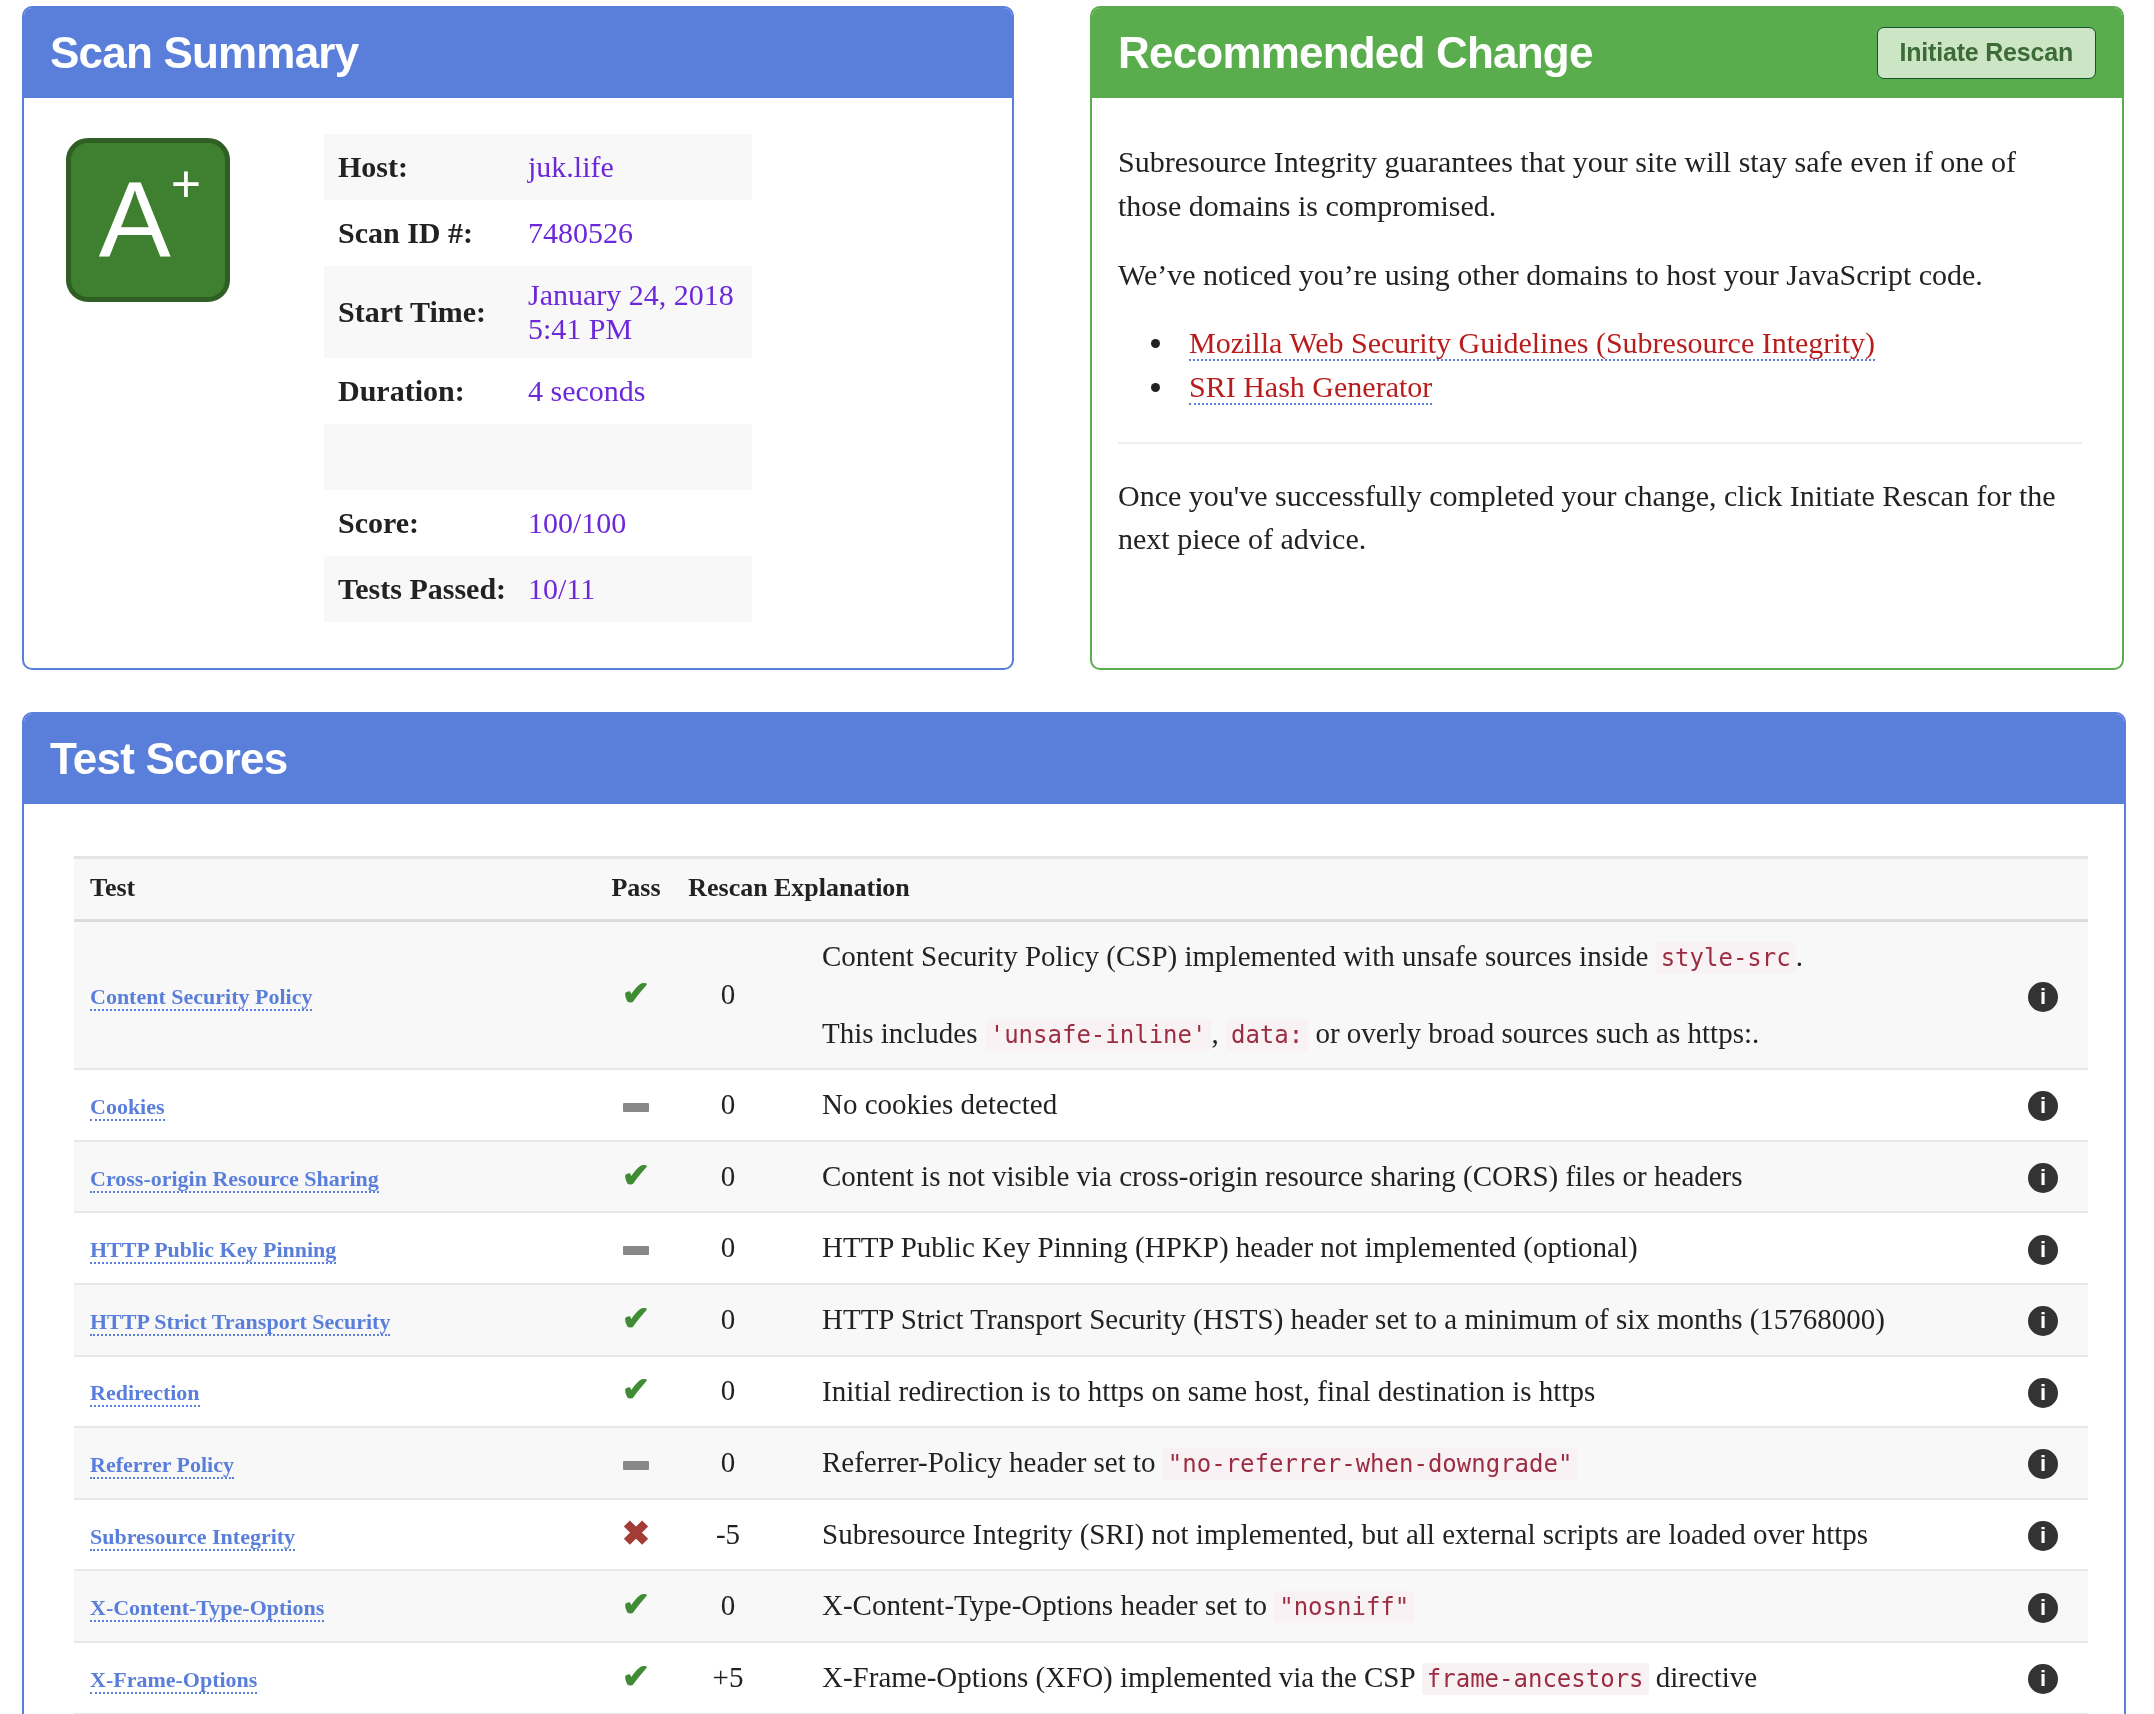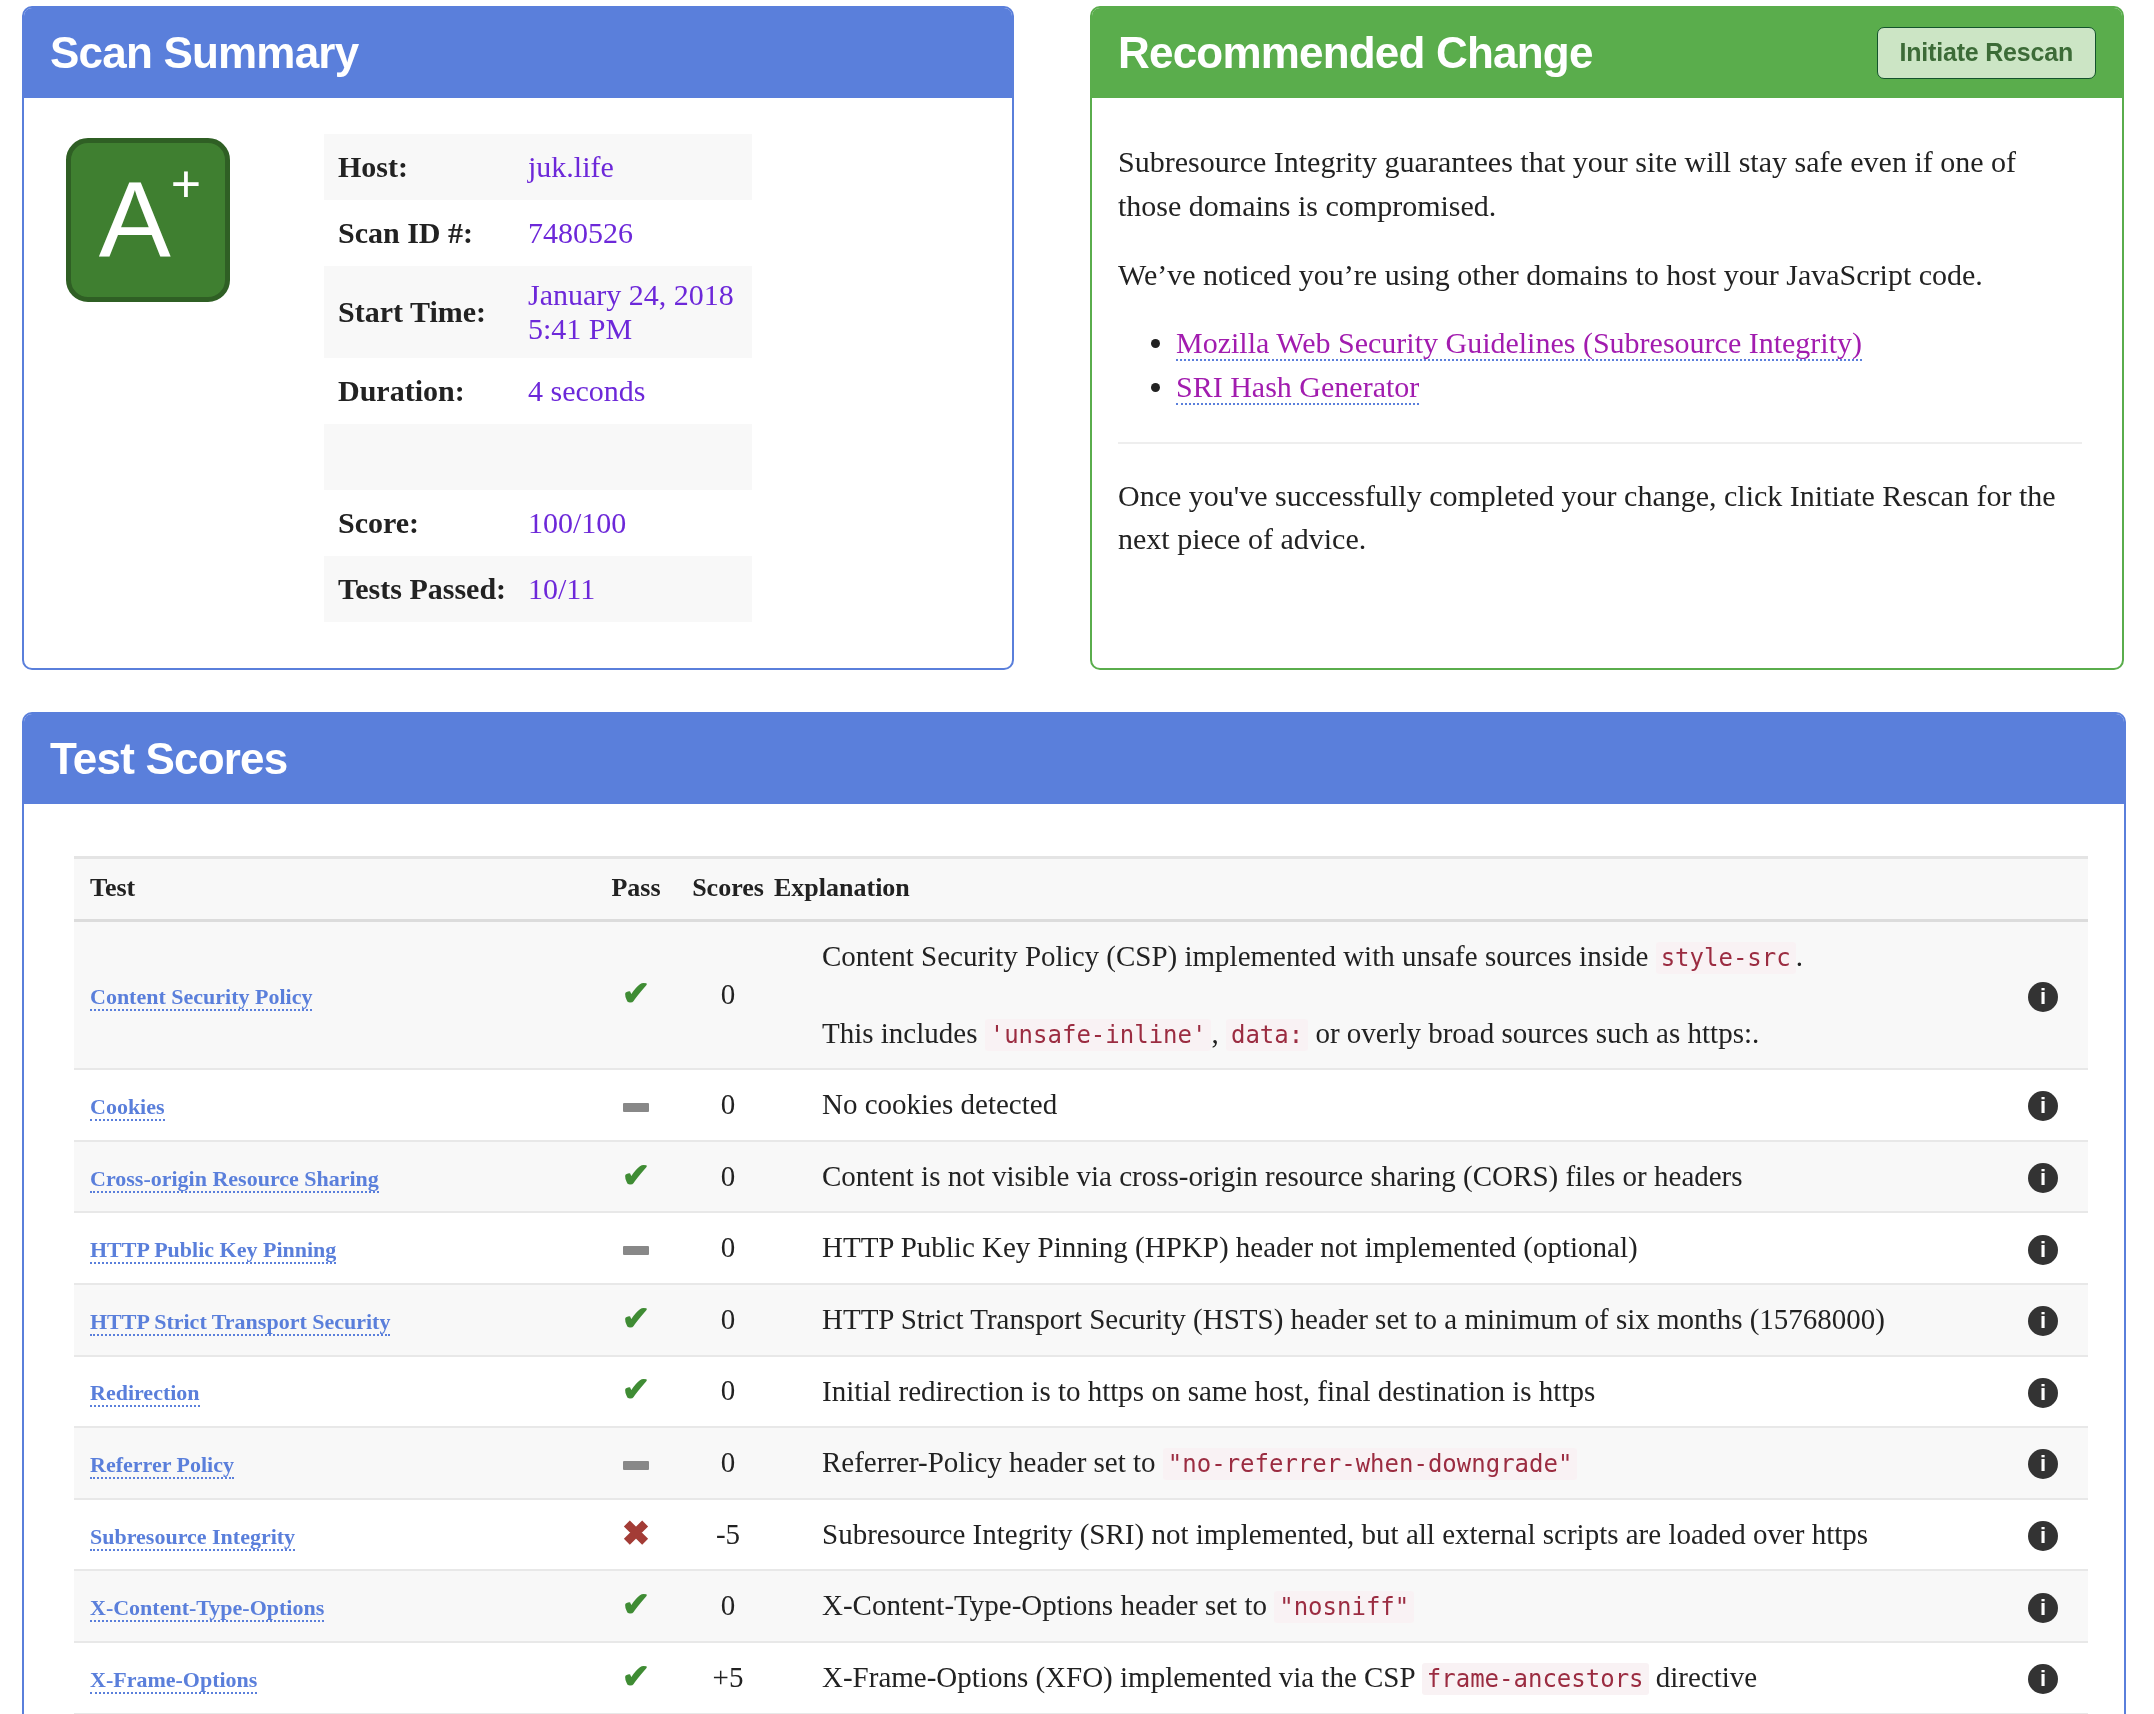--- a/index.html
+++ b/index.html
@@ -164,24 +164,25 @@
   .rec-list {
     margin: 0 0 0 0;
     padding-left: 58px;
     list-style: disc;
   }
   .rec-list li {
     margin: 0 0 4px 0;
     line-height: 1.35;
   }
   .rec-link {
-    color: #a21caf;
+    color: #b91c1c;
     text-decoration: none;
     border-bottom: 2px dotted #5a7fdb;
     cursor: pointer;
+    margin-left: 13px;
   }
   .rec-hr {
     border: none;
     border-top: 2px solid #eeeeee;
     margin: 34px 0 30px 0;
   }
 
   
   .scores-panel {
     margin: 42px 28px 0 22px;
@@ -363,21 +364,21 @@
   <section class="scores-panel">
     <div class="panel-header blue">
       <span class="panel-title">Test Scores</span>
     </div>
     <div class="scores-body">
       <table class="scores-table">
         <thead>
           <tr>
             <th class="col-test">Test</th>
             <th class="col-pass">Pass</th>
-            <th class="col-score">Scores</th>
+            <th class="col-score">Rescan</th>
             <th class="col-expl">Explanation</th>
             <th class="col-info"></th>
           </tr>
         </thead>
         <tbody id="scores-rows">
             <tr>
               <td class="cell-test"><a class="test-link">Content Security Policy</a></td>
               <td class="cell-pass"><span class="mark-pass">✔</span></td>
               <td class="cell-score">0</td>
               <td>

